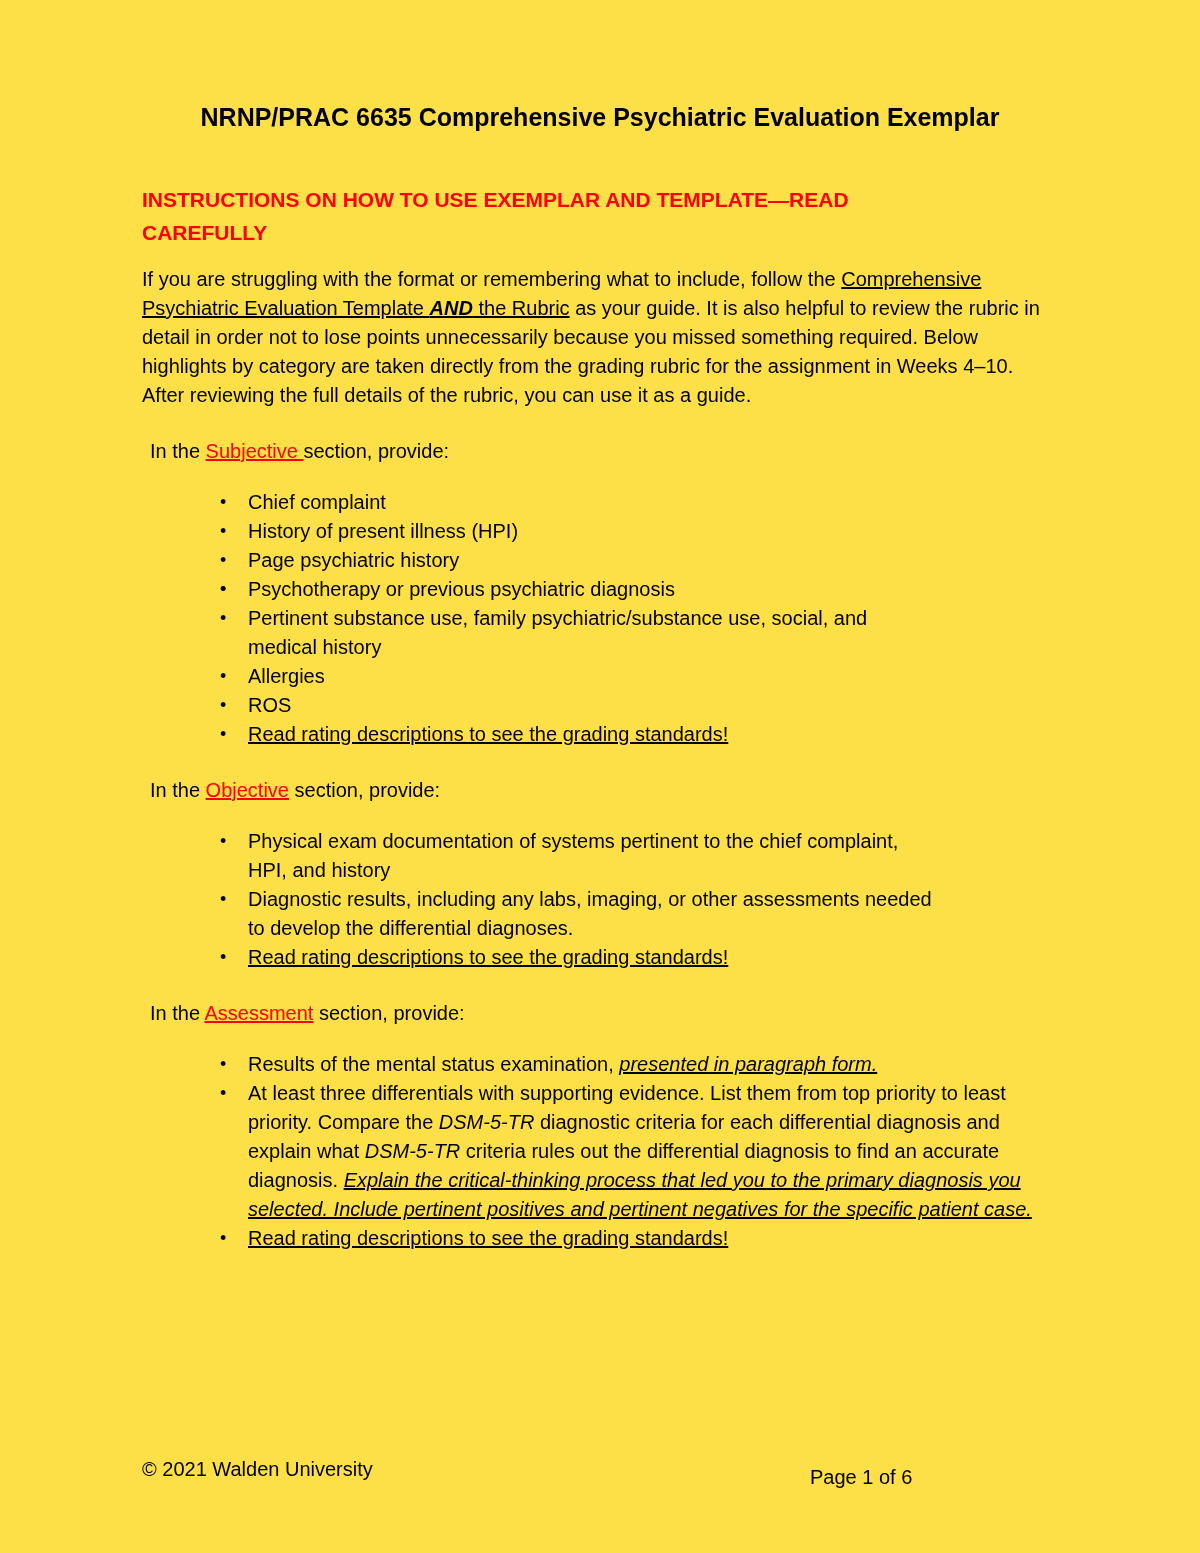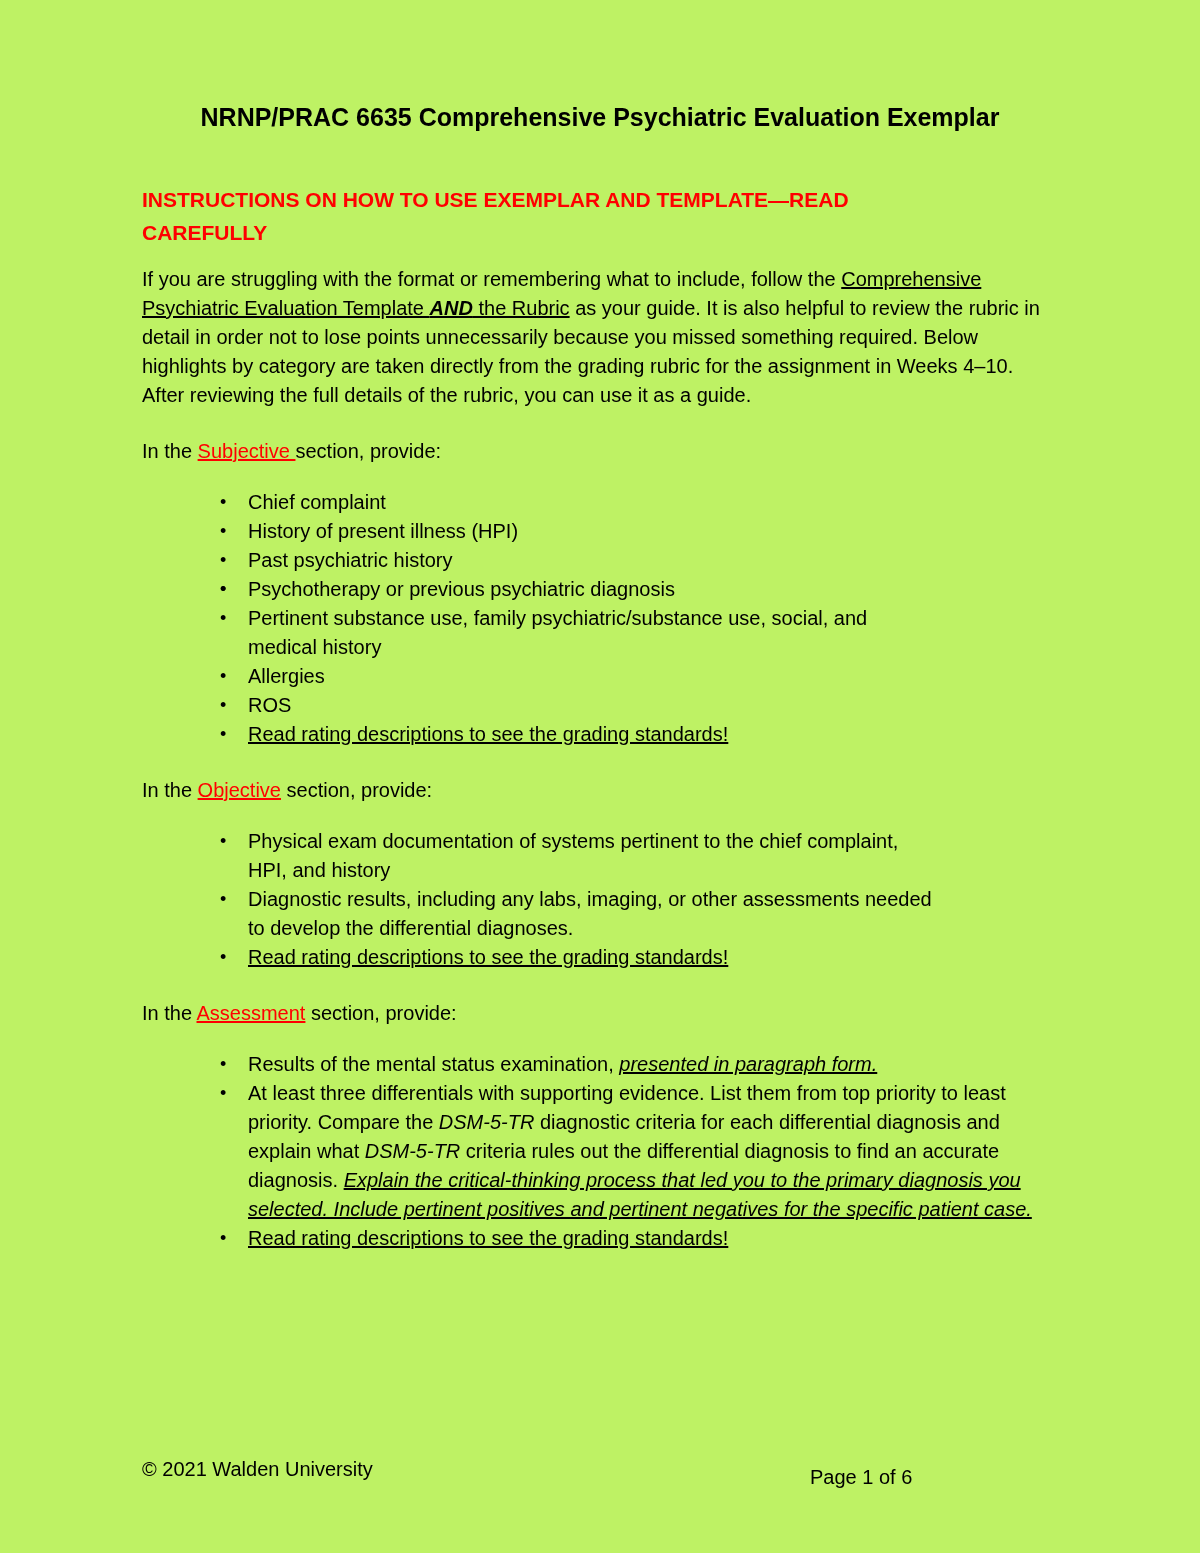--- a/index.html
+++ b/index.html
@@ -2,21 +2,21 @@
 <html><head>
 <meta charset="utf-8">
 <style>
   html, body { margin:0; padding:0; background:#ffffff; }
   .page {
     position: relative;
     width: 1200px;
     height: 1553px;
     box-sizing: border-box;
     padding: 103px 142px 0 142px;
-    background: #bef264;
+    background: #fde047;
     color: #000000;
     font-family: "Liberation Sans", "DejaVu Sans", sans-serif;
     overflow: hidden;
   }
   .title {
     font-size: 25px;
     font-weight: 700;
     line-height: 28px;
     text-align: center;
     margin: 0;
@@ -33,21 +33,21 @@
     margin: 16px 0 0 0;
     font-size: 20px;
     line-height: 29px;
   }
   .u  { text-decoration: underline; }
   .biu { font-weight: 700; font-style: italic; text-decoration: underline; }
   .i  { font-style: italic; }
   .iu { font-style: italic; text-decoration: underline; }
   .kw { color: #FF0000; text-decoration: underline; }
   .lead {
-    margin: 25px 0 0 0;
+    margin: 25px 0 0 8px;
     font-size: 20px;
     line-height: 32px;
   }
   .bullets { margin: 21px 0 0 0; }
   .bullet {
     position: relative;
     padding-left: 106px;
     font-size: 20px;
     line-height: 29px;
   }
@@ -82,21 +82,21 @@
   <div class="red-heading">INSTRUCTIONS ON HOW TO USE EXEMPLAR AND TEMPLATE—READ
 CAREFULLY</div>
 
   <p class="para"><span>If you are struggling with the format or remembering what to include, follow the </span><span class="u">Comprehensive Psychiatric Evaluation Template </span><span class="biu">AND</span><span class="u"> the Rubric</span><span> as your guide. It is also helpful to review the rubric in detail in order not to lose points unnecessarily because you missed something required. Below highlights by category are taken directly from the grading rubric for the assignment in Weeks 4–10. After reviewing the full details of the rubric, you can use it as a guide.</span></p>
 
   <div>
     <p class="lead"><span>In the </span><span class="kw">Subjective </span><span>section, provide:</span></p>
     <div class="bullets">
       <div class="bullet"><span class="marker">•</span><span class="prewrap">Chief complaint</span></div>
       <div class="bullet"><span class="marker">•</span><span class="prewrap">History of present illness (HPI)</span></div>
-      <div class="bullet"><span class="marker">•</span><span class="prewrap">Past psychiatric history</span></div>
+      <div class="bullet"><span class="marker">•</span><span class="prewrap">Page psychiatric history</span></div>
       <div class="bullet"><span class="marker">•</span></div>
       <div class="bullet"><span class="marker">•</span><span class="prewrap">Psychotherapy or previous psychiatric diagnosis</span></div>
       <div class="bullet"><span class="marker">•</span><span class="prewrap">Pertinent substance use, family psychiatric/substance use, social, and
 medical history</span></div>
       <div class="bullet"><span class="marker">•</span><span class="prewrap">Allergies</span></div>
       <div class="bullet"><span class="marker">•</span><span class="prewrap">ROS</span></div>
       <div class="bullet"><span class="marker">•</span><span class="prewrap u">Read rating descriptions to see the grading standards!</span></div>
     </div>
   </div>
 

